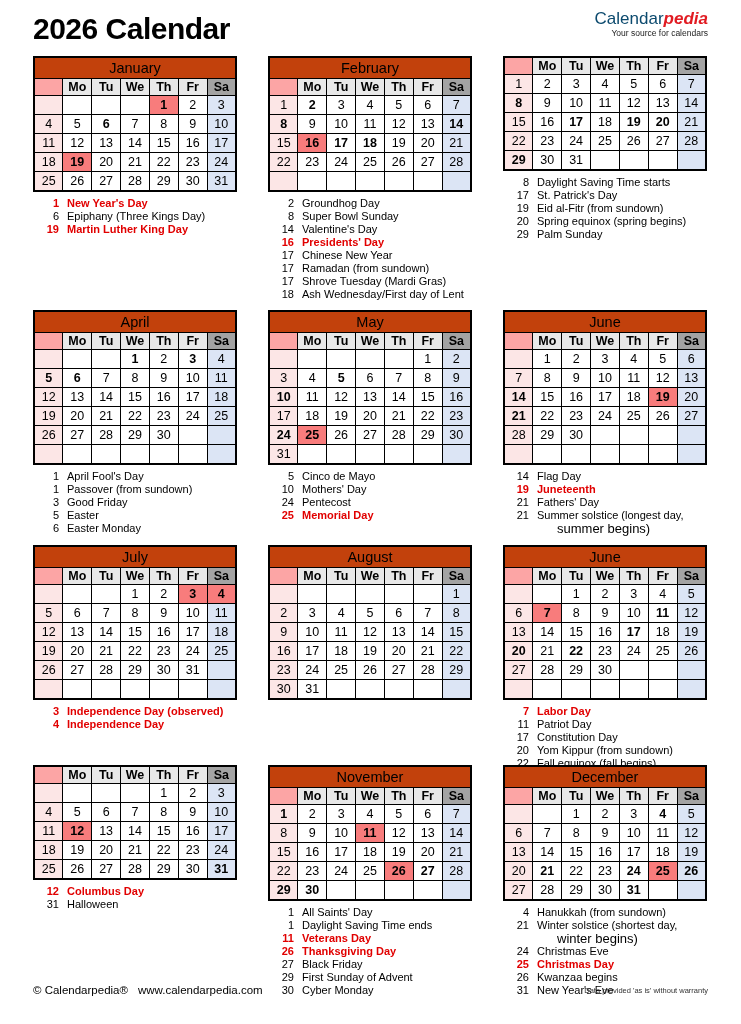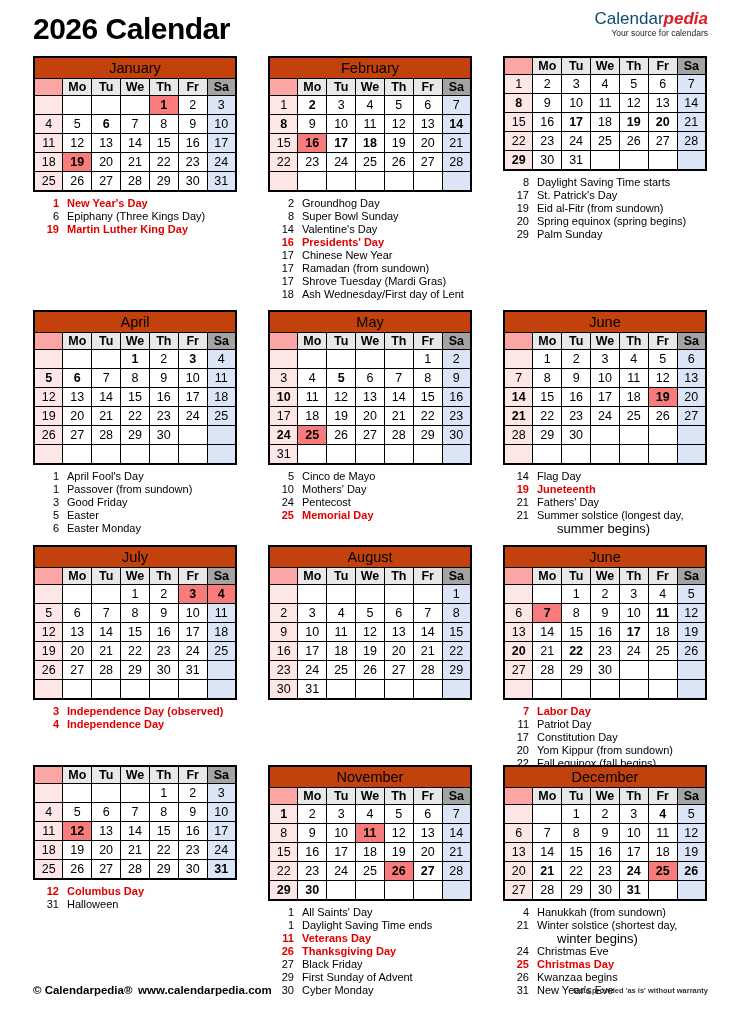--- a/index.html
+++ b/index.html
@@ -20,21 +20,21 @@
   td.su{background:#fce6e6;}
   td.sa{background:#dce5f5;}
   td.b{font-weight:bold;}
   td.hl{background:#f87c7c;font-weight:bold;}
   .holidays{margin-top:5px;}
   .holiday{display:flex;font-size:11px;line-height:13px;}
   .holiday .hday{width:26px;text-align:right;flex:none;}
   .holiday .hname{margin-left:8px;white-space:nowrap;}
   .holiday.red{color:#e10000;font-weight:bold;}
   .hcont{font-size:13px;line-height:13px;margin-left:54px;}
-  .footer{position:absolute;left:33px;right:33px;top:984px;height:16px;font-weight:bold;}
+  .footer{position:absolute;left:33px;right:33px;top:984px;height:16px;}
   .footer .copy{position:absolute;left:0;top:0;font-size:11.5px;}
   .footer .site{position:absolute;left:105px;top:0;font-size:11.5px;}
   .footer .disc{position:absolute;right:0;top:2px;font-size:7.5px;color:#333;}
 </style>
 </head>
 <body>
 
 <div class="title">2026 Calendar</div>
 
 <div class="logo">

